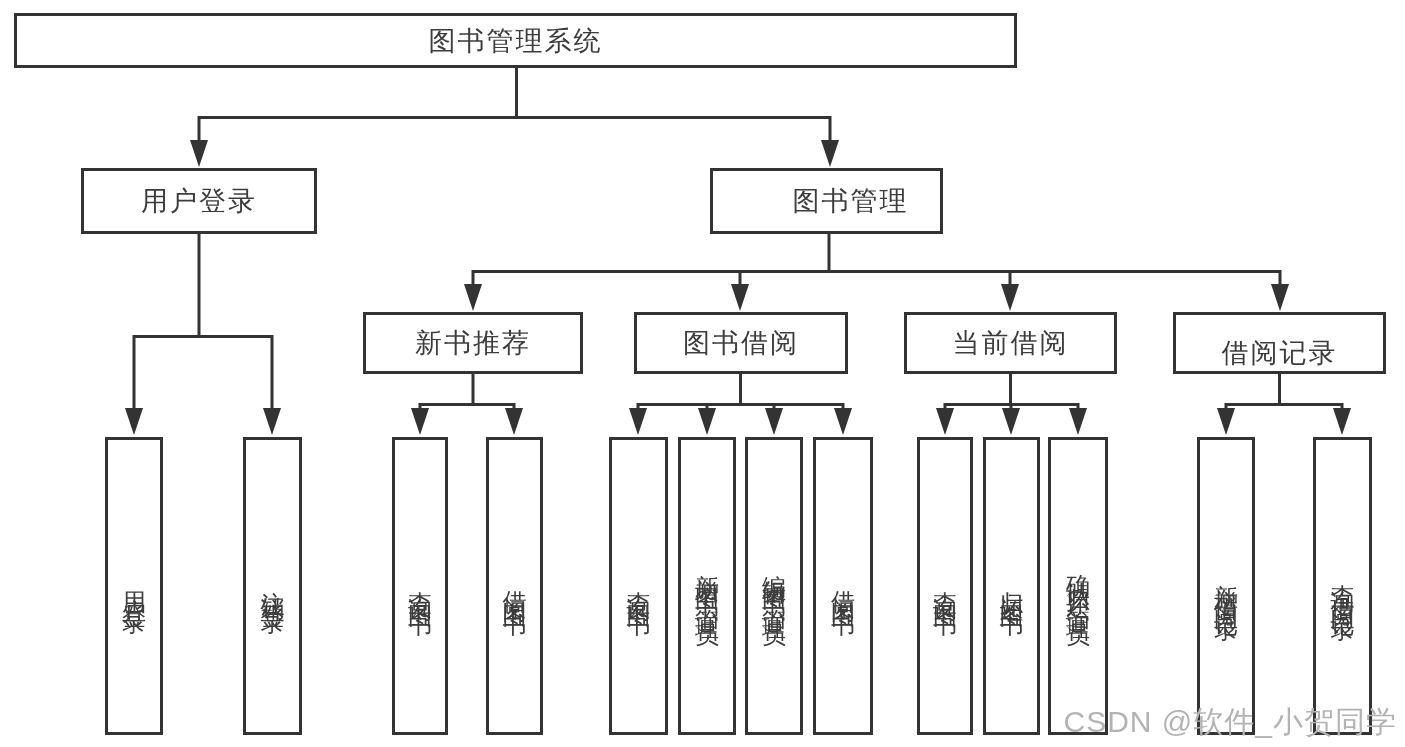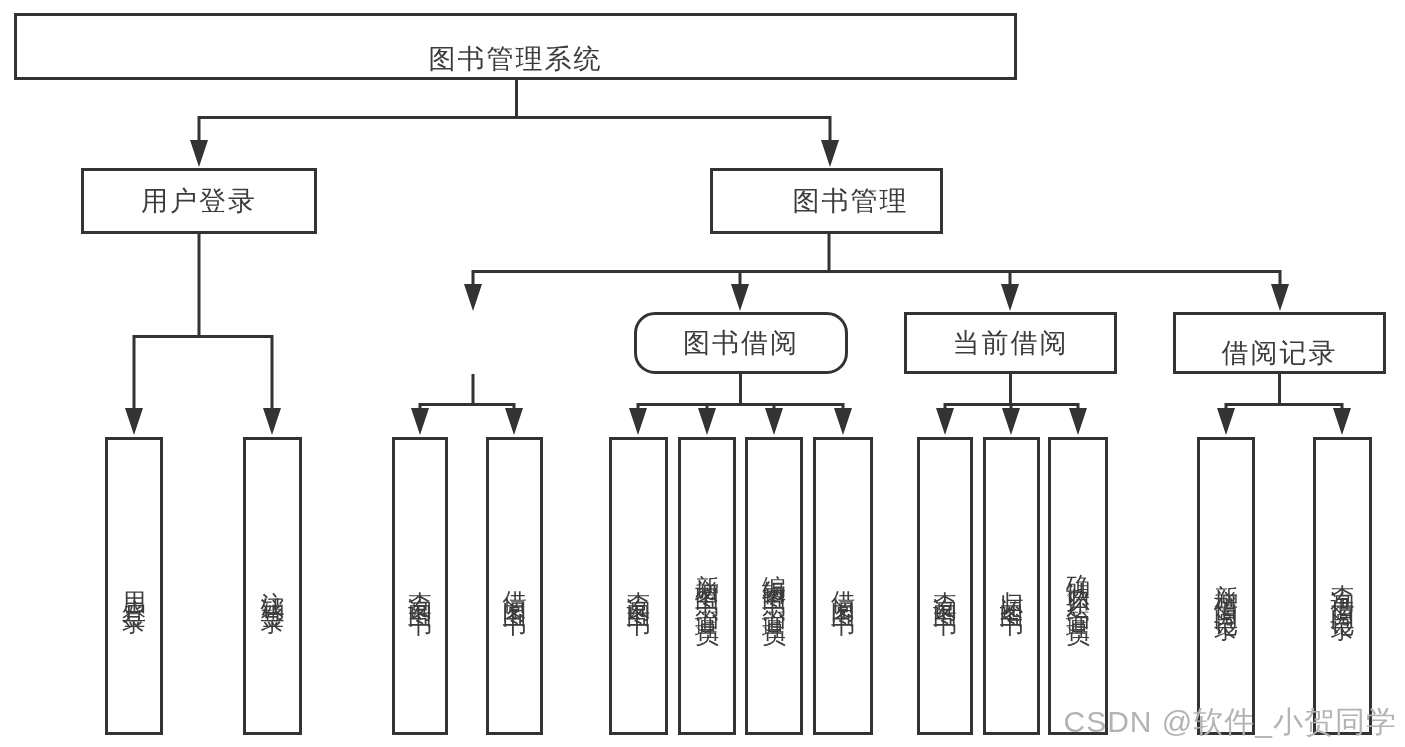--- a/index.html
+++ b/index.html
@@ -32,27 +32,27 @@
   .vbox{font-size:24px;}
   .vbox .vtext{
     writing-mode:vertical-rl;
     text-orientation:mixed;
     letter-spacing:7px;
     line-height:1;
     white-space:nowrap;
   }
 
   
-  #n-root        {left:14px;  top:13px;  width:1003px; height:67px;align-items:flex-end;}
+  #n-root        {left:14px;  top:13px;  width:1003px; height:55px;}
   
   #n-user-login  {left:81px;  top:168px; width:236px;  height:66px;}
   #n-book-mgmt   {left:710px; top:168px; width:233px;  height:66px;padding-left:48px;}
   
   #n-new-book    {left:363px; top:312px; width:220px;  height:62px;}
-  #n-borrowing   {left:634px; top:312px; width:214px;  height:62px;border-radius:21px;}
+  #n-borrowing   {left:634px; top:312px; width:214px;  height:62px;}
   #n-current     {left:904px; top:312px; width:213px;  height:62px;}
   #n-records     {left:1173px;top:312px; width:213px;  height:62px;align-items:flex-end;}
   
   .leaf{top:437px;height:298px;}
   #n-a1{left:105px; width:58px;}
   #n-a2{left:243px; width:59px;}
   #n-b1{left:392px; width:56px;}
   #n-b2{left:486px; width:57px;}
   #n-c1{left:609px; width:59px;}
   #n-c2{left:678px; width:58px;}
@@ -130,20 +130,23 @@
     <span>图书管理系统</span>
   </div>
 
   <div class="node hbox" id="n-user-login">
     <span>用户登录</span>
   </div>
   <div class="node hbox" id="n-book-mgmt">
     <span>图书管理</span>
   </div>
 
+  <div class="node hbox" id="n-new-book">
+    <span>新书推荐</span>
+  </div>
   <div class="node hbox" id="n-borrowing">
     <span>图书借阅</span>
   </div>
   <div class="node hbox" id="n-current">
     <span>当前借阅</span>
   </div>
   <div class="node hbox" id="n-records">
     <span>借阅记录</span>
   </div>
 

